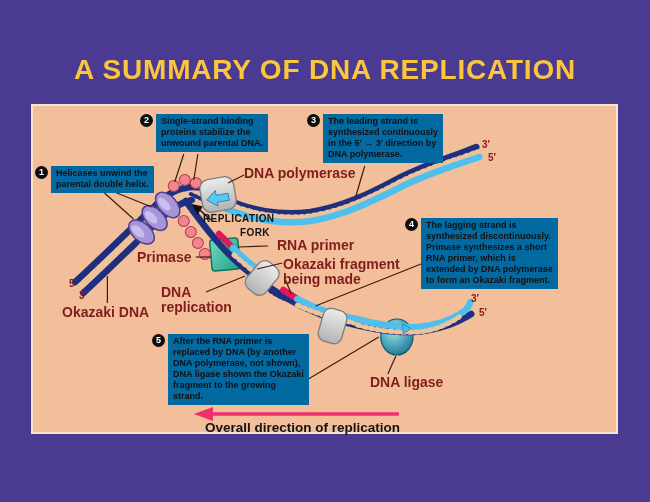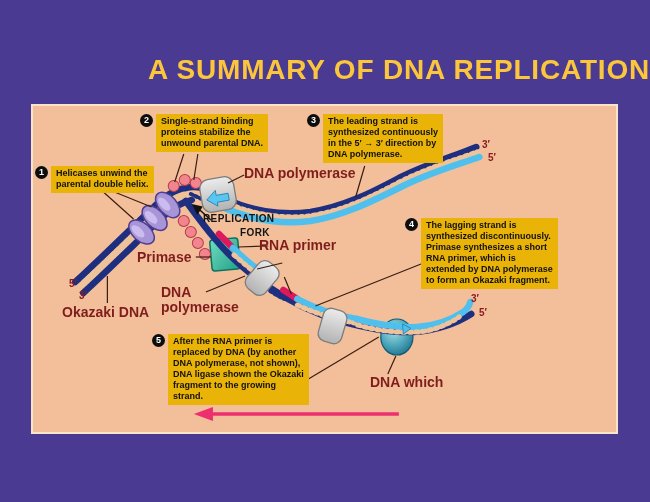--- a/index.html
+++ b/index.html
@@ -5,39 +5,39 @@
   html,body{margin:0;padding:0;}
   .page{
     position:relative;
     width:650px;height:502px;
     background:#4a3a92;
     overflow:hidden;
     font-family:"Liberation Sans", sans-serif;
   }
   .title{
     position:absolute;top:54px;left:0;right:0;
-    margin:0;text-align:right;
+    margin:0;text-align:center;
     font-size:28px;font-weight:bold;letter-spacing:.8px;
     color:#fcc63c;
   }
   .panel{
     position:absolute;left:33px;top:106px;width:583px;height:326px;
     background:#f3bf9a;
     outline:2px solid #f8e3cb;
   }
   .art{position:absolute;left:0;top:0;width:100%;height:100%;}
   .callout{position:absolute;}
   .callout .num{
     position:absolute;left:-16px;top:0;
     width:13px;height:13px;border-radius:50%;
     background:#0d0d0d;color:#fff;
     font-size:9px;font-weight:bold;line-height:13px;text-align:center;
   }
   .callout .ctext{
-    background:#eab308;
+    background:#0369a1;
     padding:2px 5px 3px 5px;
     width:max-content;
     font-size:9px;font-weight:bold;color:#111;
     line-height:11px;white-space:pre-line;
   }
   .lbl{
     position:absolute;width:max-content;
     font-size:14px;font-weight:bold;color:#7f1d1d;line-height:15px;
     white-space:pre-line;
   }
@@ -220,26 +220,29 @@
 replaced by DNA (by another
 DNA polymerase, not shown),
 DNA ligase shown the Okazaki
 fragment to the growing
 strand.</div>
     </div>
 
     <div class="lbl" style="left:211px;top:60px;">DNA polymerase</div>
     <div class="lbl-small" style="left:170px;top:107px;">REPLICATION</div>
     <div class="lbl-small" style="left:207px;top:121px;">FORK</div>
-    <div class="lbl" style="left:226px;top:132px;text-align:right;">RNA primer</div>
+    <div class="lbl" style="left:244px;top:132px;text-align:right;">RNA primer</div>
     <div class="lbl" style="left:104px;top:144px;">Primase</div>
+    <div class="lbl" style="left:250px;top:151px;">Okazaki fragment
+being made</div>
     <div class="lbl" style="left:128px;top:179px;">DNA
-polymerase</div>
+replication</div>
     <div class="lbl" style="left:29px;top:199px;">Okazaki DNA</div>
-    <div class="lbl" style="left:337px;top:269px;">DNA which</div>
+    <div class="lbl" style="left:337px;top:269px;">DNA ligase</div>
+    <div class="dir-label" style="left:172px;top:314px;">Overall direction of replication</div>
 
     <div class="prime" style="left:36px;top:172px;">5′</div>
     <div class="prime" style="left:46px;top:184px;">3′</div>
     <div class="prime" style="left:449px;top:33px;">3′</div>
     <div class="prime" style="left:455px;top:46px;">5′</div>
     <div class="prime" style="left:438px;top:187px;">3′</div>
     <div class="prime" style="left:446px;top:201px;">5′</div>
 
   </div>
 </div>

